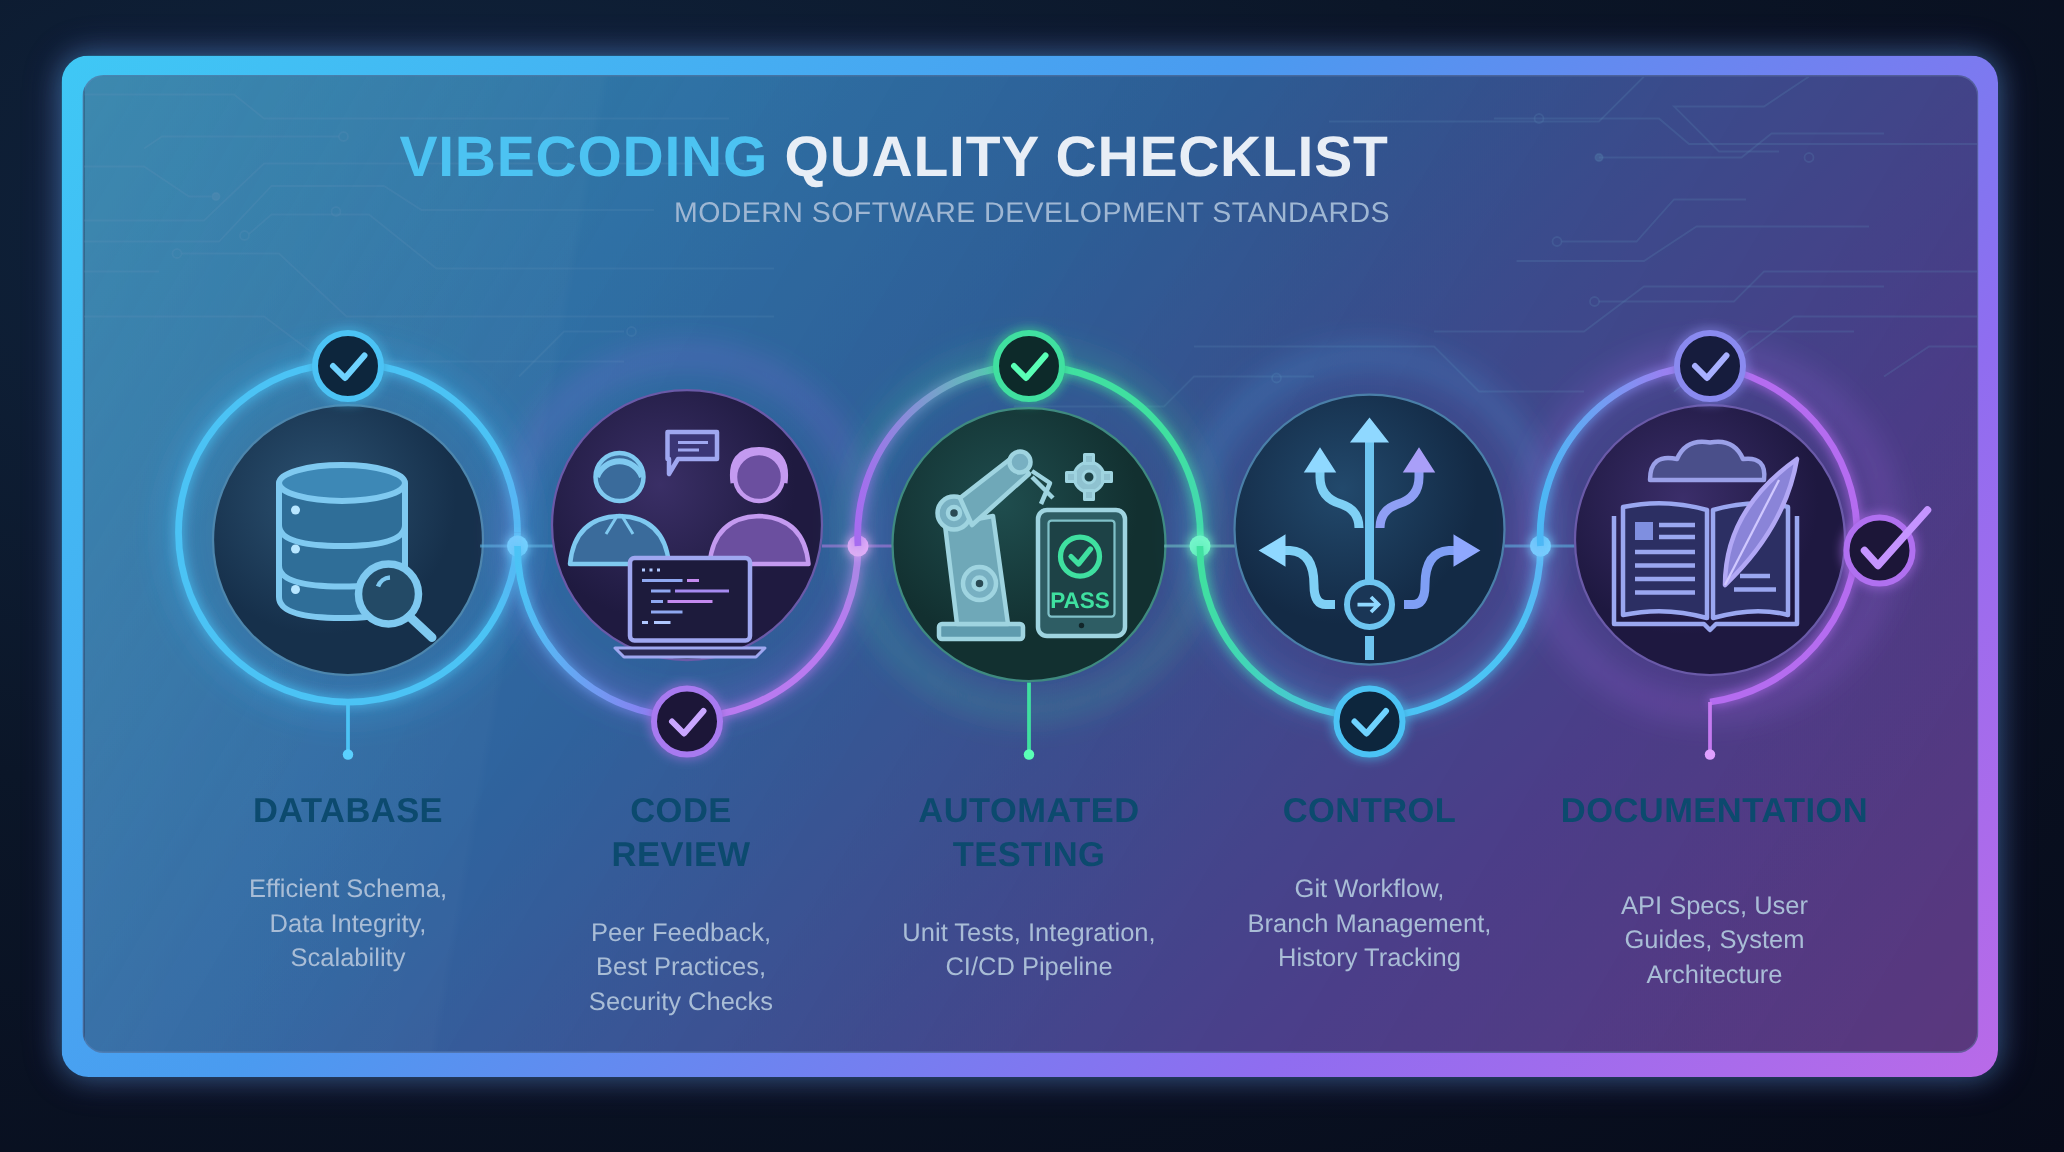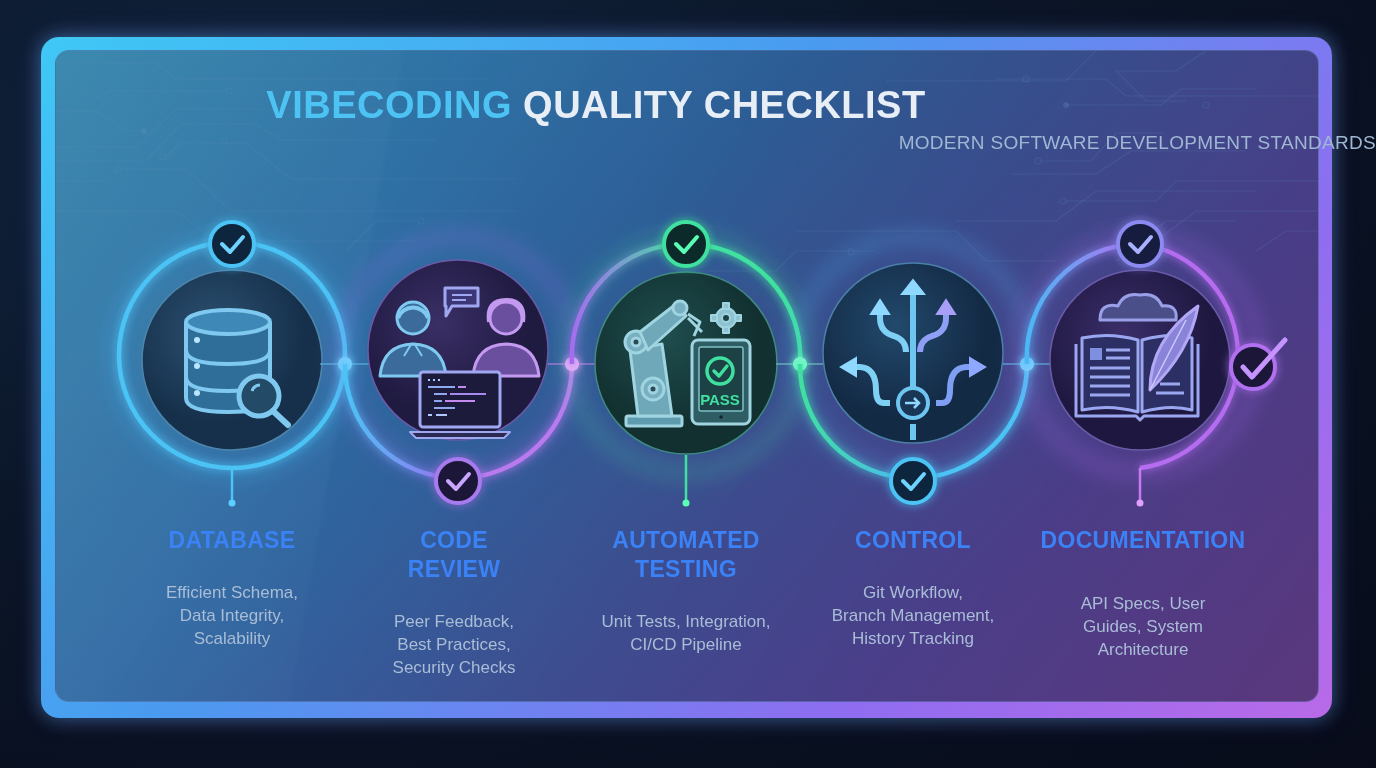--- a/index.html
+++ b/index.html
@@ -12,24 +12,24 @@
     box-shadow:0 0 18px rgba(63,200,245,.35),0 0 26px rgba(170,100,240,.25);box-sizing:border-box;}
   .inner-panel{position:absolute;left:55px;top:50px;width:1264px;height:652px;border-radius:14px;
     border:1.5px solid rgba(120,150,200,.35);
     background:linear-gradient(120deg,rgba(40,75,110,.55) 0%,rgba(20,40,70,.45) 25%,rgba(12,22,45,.5) 55%,rgba(14,14,38,.55) 100%);
     box-sizing:border-box;overflow:hidden;}
   .circuit{position:absolute;left:0;top:0;}
   .sheen{position:absolute;left:0;top:0;width:460px;height:652px;
     background:linear-gradient(100deg,rgba(255,255,255,.05) 0%,rgba(255,255,255,.02) 60%,transparent 61%);}
   .title{position:absolute;left:0;width:1192px;top:84px;text-align:center;font-weight:bold;font-size:38px;letter-spacing:.5px;color:#e8eef6;}
   .title .accent{color:#4cc3f2;}
-  .subtitle{position:absolute;left:0;width:1376px;top:132px;text-align:right;font-size:19px;color:#9fb7d3;letter-spacing:.3px;}
+  .subtitle{position:absolute;left:0;width:1376px;top:132px;text-align:center;font-size:19px;color:#9fb7d3;letter-spacing:.3px;}
   .diagram{position:absolute;left:0;top:0;}
   .label{position:absolute;width:220px;text-align:center;}
-  .label .head{font-weight:bold;font-size:23px;line-height:29px;color:#3b82f6;letter-spacing:.3px;}
+  .label .head{font-weight:bold;font-size:23px;line-height:29px;color:#0c4a6e;letter-spacing:.3px;}
   .label .desc{margin-top:26px;font-size:17px;line-height:23px;color:#a9bdd6;}
 </style>
 </head>
 <body>
 
 <div class="outer-frame"></div>
 <div class="inner-panel">
   <svg class="circuit" width="1264" height="652">
     <g fill="none" stroke="#5d8bb4" stroke-opacity="0.22" stroke-width="1.2">
       <path d="M0 12 H100 L120 28 H430"></path>

